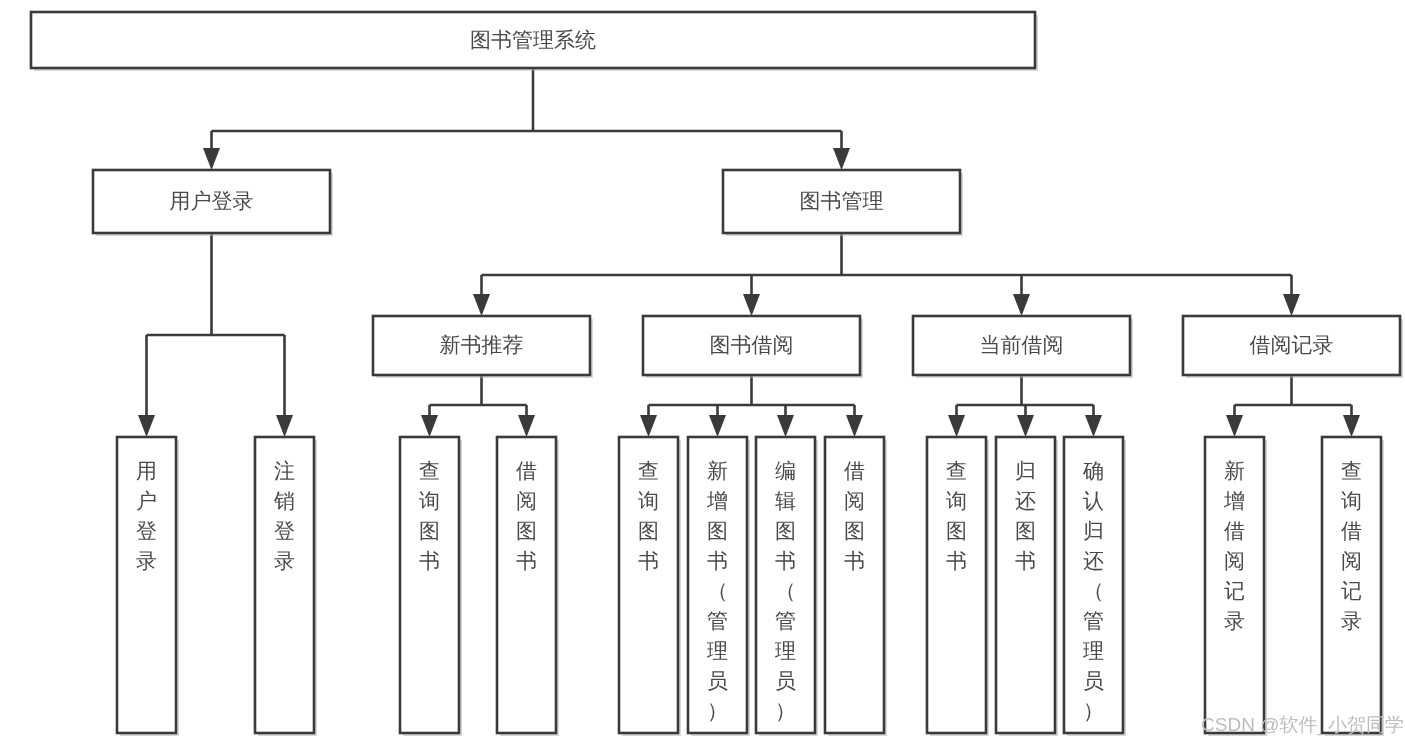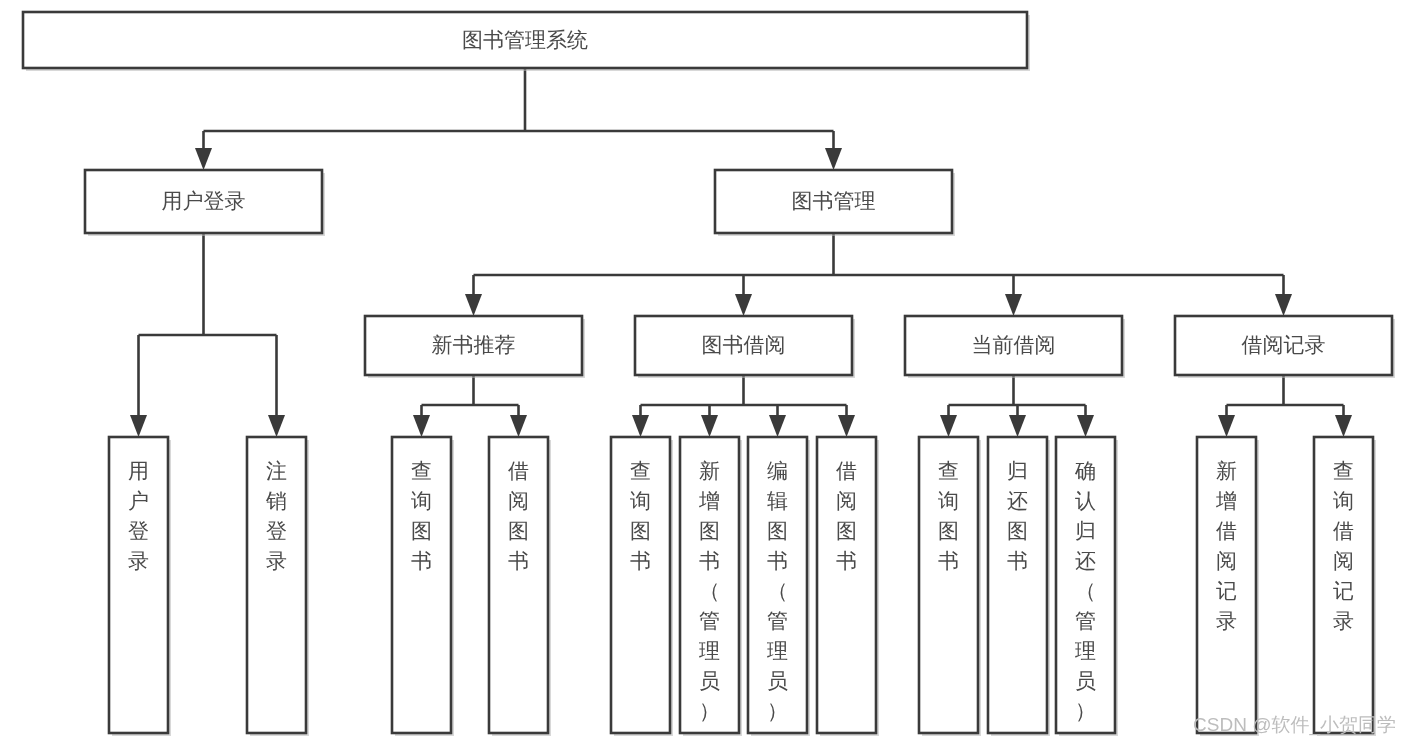--- a/index.html
+++ b/index.html
@@ -10,21 +10,21 @@
   }
   body {
     width: 1405px;
     height: 747px;
     font-family: "Liberation Sans", "DejaVu Sans", sans-serif;
     overflow: hidden;
     position: relative;
   }
   #diagram-root {
     position: absolute;
-    left: 4px;
+    left: 12px;
     top: 0;
     width: 1227px;
     height: 747px;
   }
   svg.diagram-canvas {
     display: block;
     width: 1405px;
     height: 747px;
   }
   .node-box {

